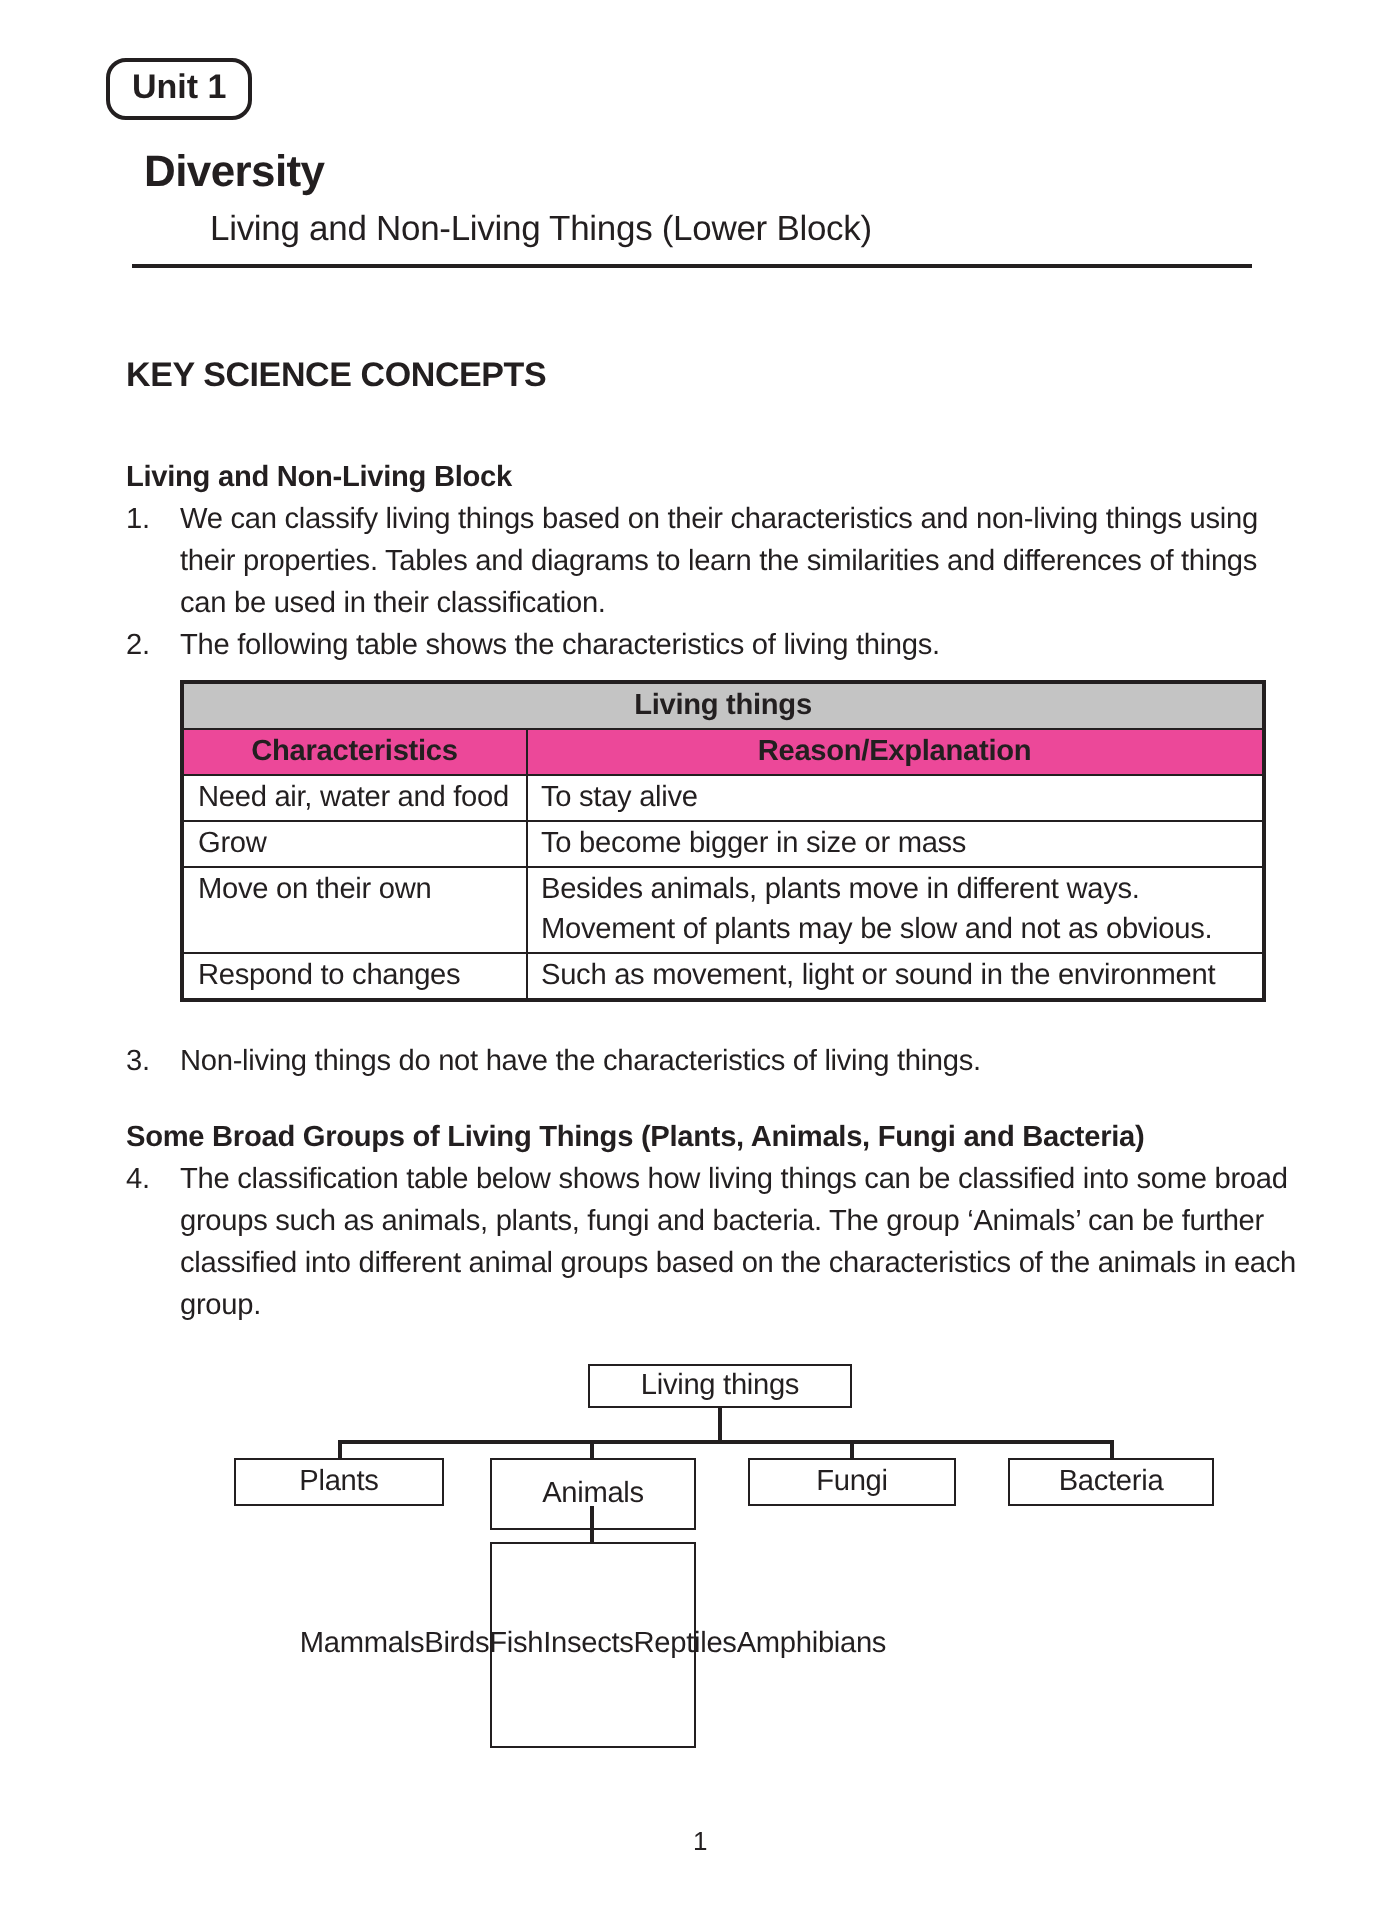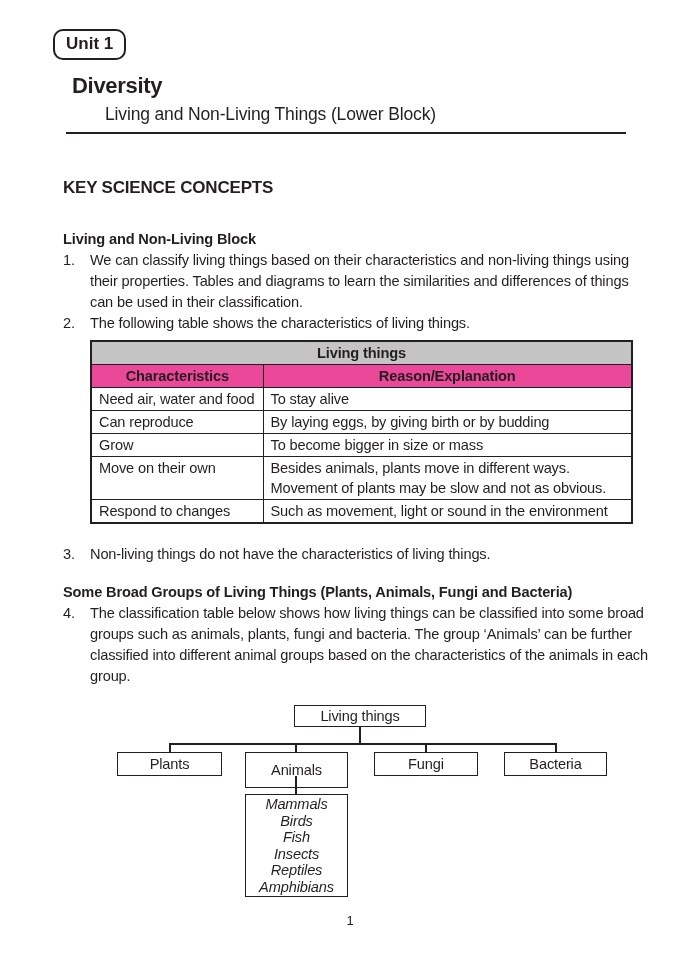--- a/index.html
+++ b/index.html
@@ -42,21 +42,21 @@
   table.ct thead th.col-h { background:#ec4899; text-align:center; font-weight:bold; }
   table.ct td.c1 { width:172px; }
 
   .diagram { position:relative; width:700px; height:200px; margin-top:12px; letter-spacing:-0.15px; }
   .dbox {
     position:absolute; border:1.5px solid #231f20; background:#fff;
     text-align:center; font-size:14.6px; line-height:19px;
     display:flex; align-items:center; justify-content:center;
   }
   .dline { position:absolute; background:#231f20; }
-  .sub-box { flex-direction:column; line-height:16.5px; padding:1px 0;font-style:italic; }
+  .sub-box { flex-direction:row; line-height:16.5px; padding:1px 0; }
 
   .page-num {
     position:absolute; top:913px; left:0; width:700px;
     text-align:center; font-size:13px; line-height:16px;
   }
 </style>
 </head>
 <body>
 
 <div class="page">
@@ -87,24 +87,20 @@
       </tr>
       <tr>
         <th class="col-h">Characteristics</th>
         <th class="col-h">Reason/Explanation</th>
       </tr>
     </thead>
     <tbody>
       <tr>
         <td class="c1">Need air, water and food</td>
         <td>To stay alive</td>
-      </tr>
-      <tr>
-        <td class="c1">Can reproduce</td>
-        <td>By laying eggs, by giving birth or by budding</td>
       </tr>
       <tr>
         <td class="c1">Grow</td>
         <td>To become bigger in size or mass</td>
       </tr>
       <tr>
         <td class="c1">Move on their own</td>
         <td>
           <div>Besides animals, plants move in different ways.</div>
           <div>Movement of plants may be slow and not as obvious.</div>

